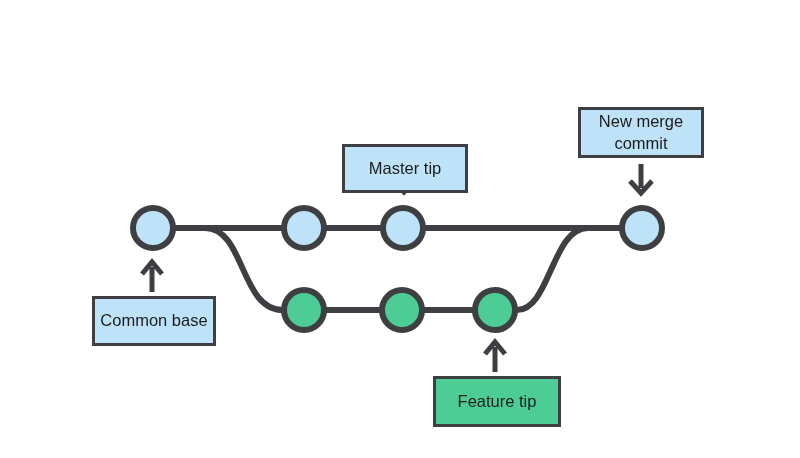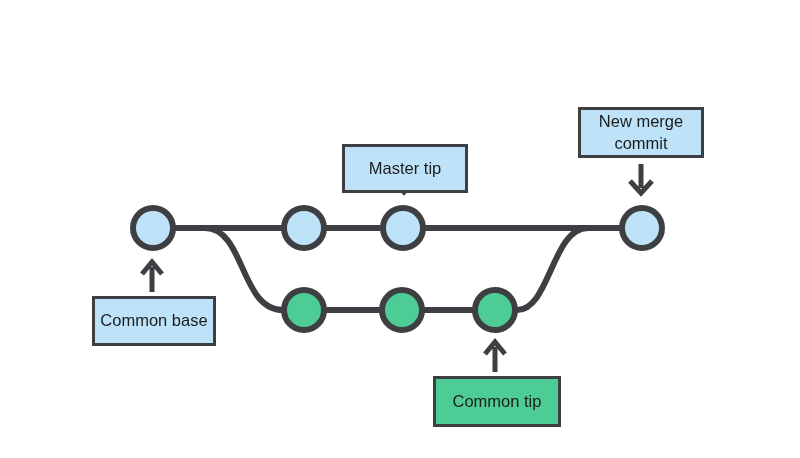--- a/index.html
+++ b/index.html
@@ -64,16 +64,16 @@
 
   <div class="label-box box-blue box-new-merge">
     <span>New merge commit</span>
   </div>
 
   <div class="label-box box-blue box-common-base">
     <span>Common base</span>
   </div>
 
   <div class="label-box box-green box-feature-tip">
-    <span>Common tip</span>
+    <span>Feature tip</span>
   </div>
 
 </div>
 
 </body></html>

